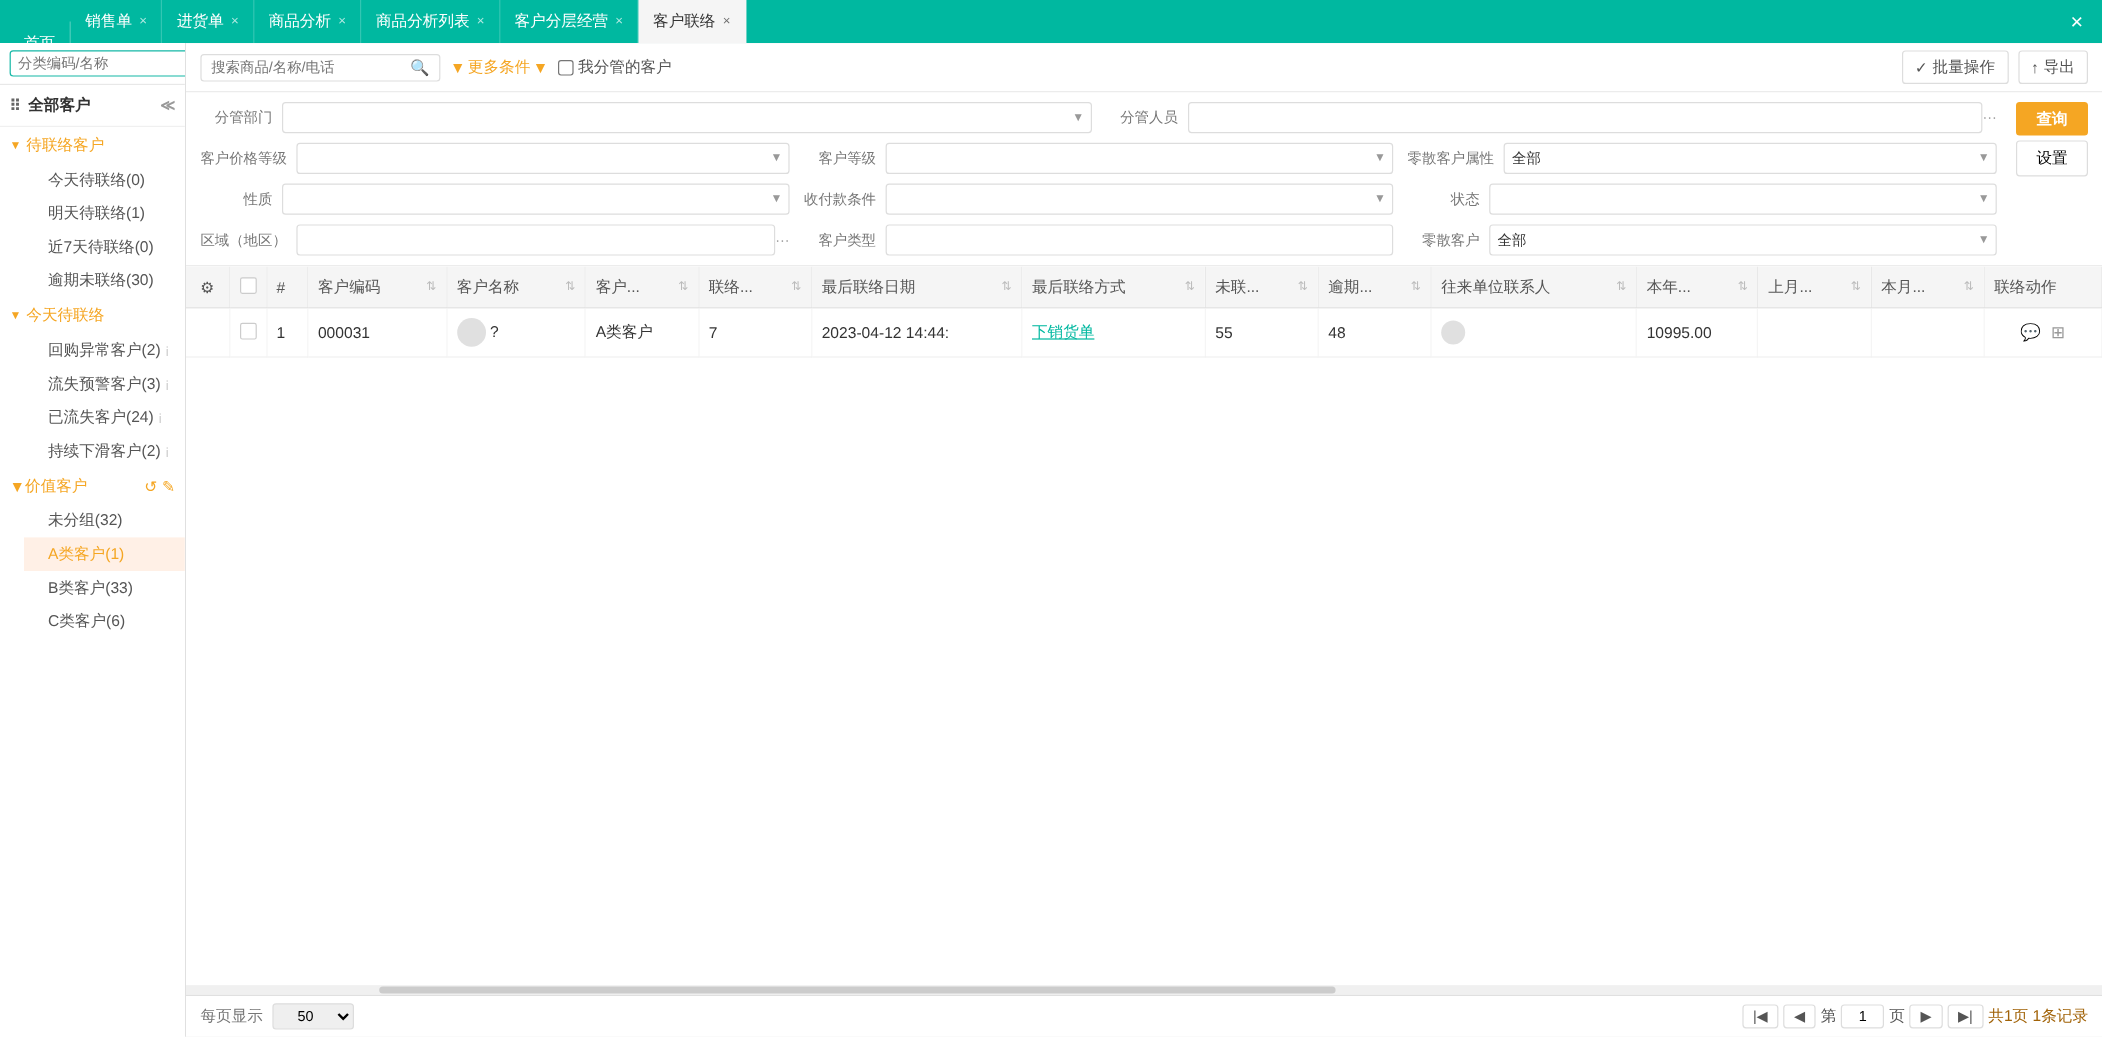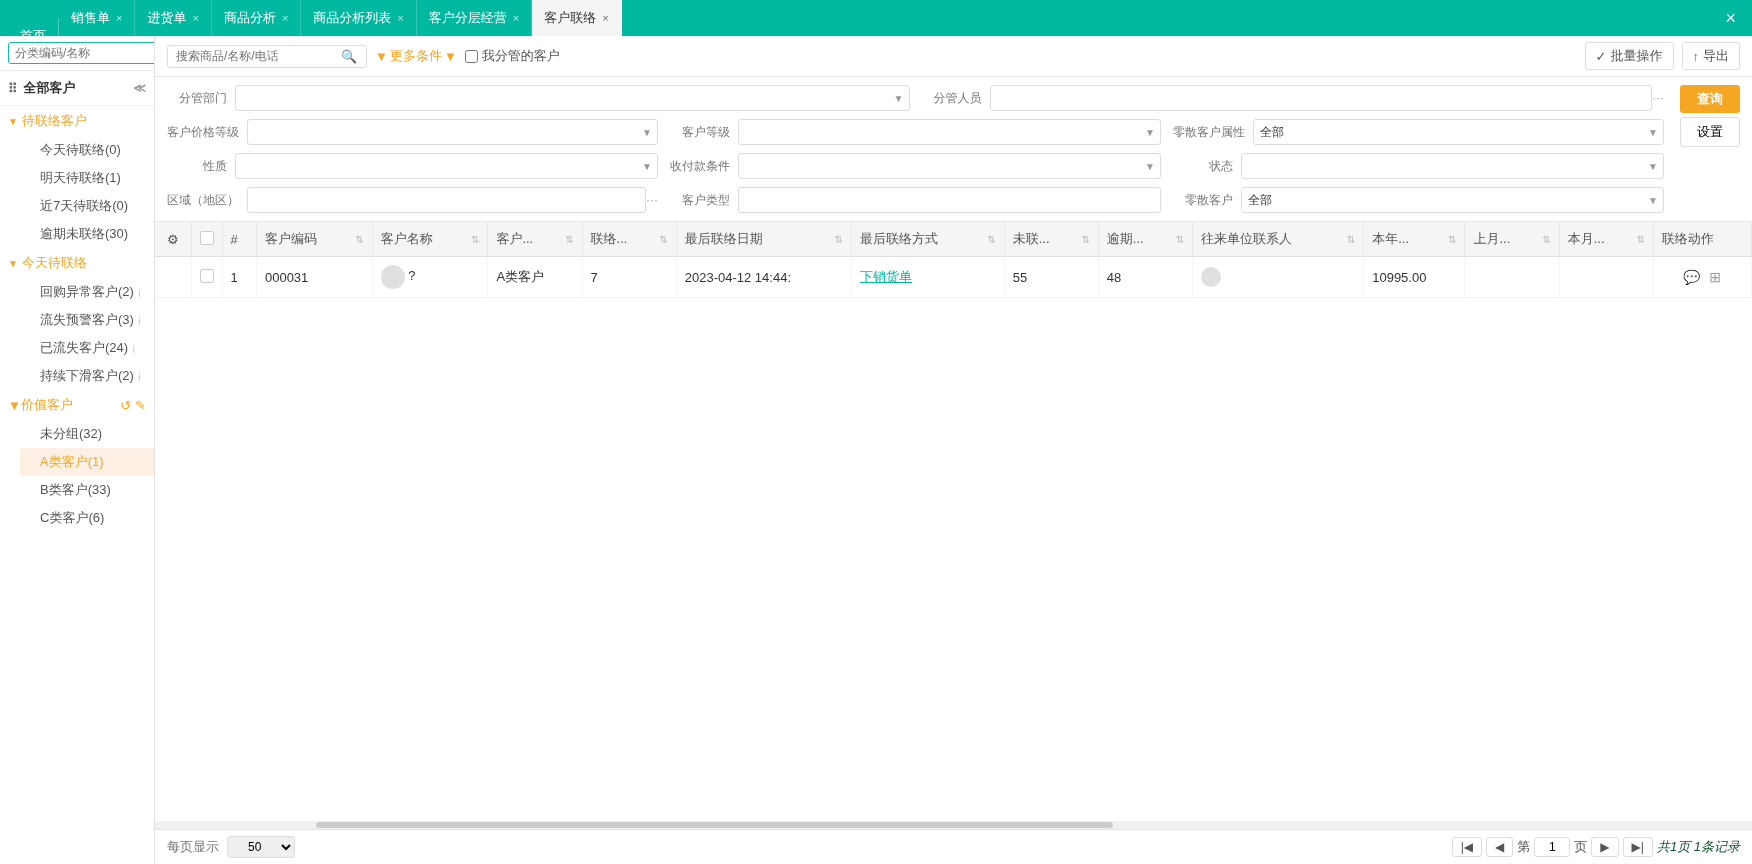--- a/index.html
+++ b/index.html
@@ -173,21 +173,21 @@
     .bottom-bar {
       display: flex; align-items: center; padding: 6px 12px;
       background: white; border-top: 1px solid #e0e0e0; gap: 8px; font-size: 12px; color: #555;
     }
     .page-size-label { color: #777; }
     .page-size-select { border: 1px solid #ddd; border-radius: 3px; padding: 2px 16px; font-size: 12px; }
     .pagination { display: flex; align-items: center; gap: 4px; margin-left: auto; }
     .page-btn { border: 1px solid #ddd; background: white; padding: 2px 8px; border-radius: 3px; cursor: pointer; color: #555; font-size: 12px; }
     .page-btn:disabled { color: #ccc; cursor: default; }
     .page-input { border: 1px solid #ddd; border-radius: 3px; padding: 2px 4px; width: 36px; text-align: center; font-size: 12px; }
-    .page-total { color: #14532d; font-style: italic; }
+    .page-total { color: #a16207; }
 
     .checkbox-custom {
       width: 14px; height: 14px; border: 1px solid #ccc; border-radius: 2px;
       display: inline-block; cursor: pointer; background: white;
     }
 
     .avatar-placeholder {
       width: 24px; height: 24px; border-radius: 50%; background: #e0e0e0;
       display: inline-block; vertical-align: middle;
     }

